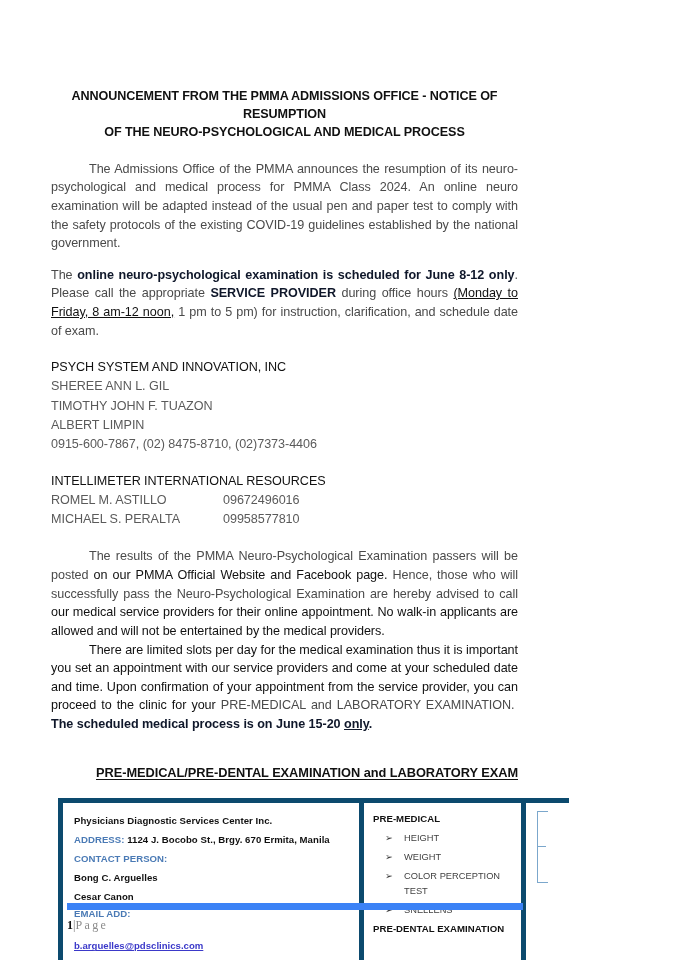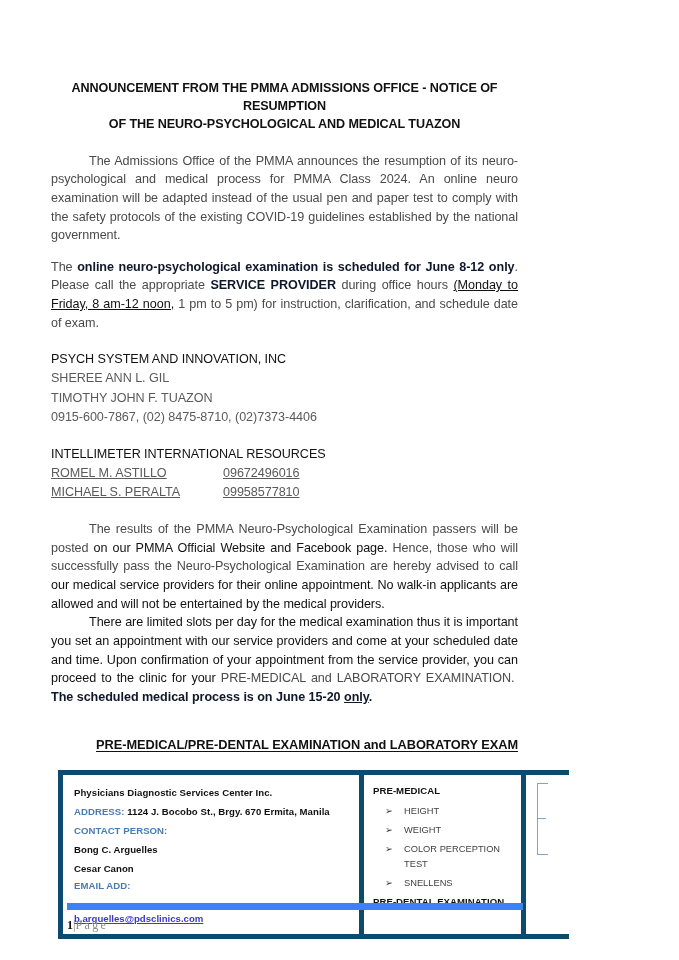--- a/index.html
+++ b/index.html
@@ -12,21 +12,21 @@
     height: 960px;
     font-family: "Liberation Sans", sans-serif;
     color: #3f3f3f;
     -webkit-font-smoothing: antialiased;
   }
   .page {
     position: relative;
     width: 569px;
     height: 960px;
     box-sizing: border-box;
-    padding: 0 51px;
+    padding: 8px 51px;
     background: #ffffff;
     overflow: hidden;
   }
 
   
   .doc-title {
     margin: 0;
     padding-top: 80px;
     font-size: 12.6px;
     font-weight: bold;
@@ -64,21 +64,20 @@
     letter-spacing: -0.05px;
   }
   .provider-line {
     font-size: 12.6px;
     color: #5a5a5a;
     line-height: 1.52;
     letter-spacing: -0.05px;
   }
   .two-col {
     display: flex;
-    text-decoration: underline;
   }
   .two-col .nm { width: 172px; flex: none; }
 
   
   .section-heading {
     margin: 0;
     font-size: 12.8px;
     font-weight: bold;
     color: #111111;
     text-align: right;
@@ -213,37 +212,38 @@
   .footer-text .bar { color: #777777; }
   .footer-text .word { letter-spacing: 2.4px; }
 </style>
 </head>
 <body>
 
 <div class="page">
 
   <h1 class="doc-title">
     <span class="line">ANNOUNCEMENT FROM THE PMMA ADMISSIONS OFFICE - NOTICE OF RESUMPTION</span>
-    <span class="line">OF THE NEURO-PSYCHOLOGICAL AND MEDICAL TUAZON</span>
+    <span class="line">OF THE NEURO-PSYCHOLOGICAL AND MEDICAL PROCESS</span>
   </h1>
 
   <div class="gap-lg"></div>
 
   <p class="body"><span class="indent"></span><span>The Admissions Office of the PMMA announces the resumption of its neuro-psychological and medical process for PMMA Class 2024. An online neuro examination will be adapted instead of the usual pen and paper test to comply with the safety protocols of the existing COVID-19 guidelines established by the national government.</span></p>
 
   <div class="gap-md"></div>
 
   <p class="body"><span>The </span><b class="dark">online neuro-psychological examination is scheduled for June 8-12 only</b><span>. Please call the appropriate </span><b class="dark">SERVICE PROVIDER</b><span> during office hours </span><u class="dark">(Monday to Friday, 8 am-12 noon,</u><span> 1 pm to 5 pm) for instruction, clarification, and schedule date of exam.</span></p>
 
   <div class="gap-lg"></div>
 
   <div>
     <div class="provider-name">PSYCH SYSTEM AND INNOVATION, INC</div>
     <div class="provider-line">SHEREE ANN L. GIL</div>
     <div class="provider-line">TIMOTHY JOHN F. TUAZON</div>
+    <div class="provider-line">ALBERT LIMPIN</div>
     <div class="provider-line">0915-600-7867, (02) 8475-8710, (02)7373-4406</div>
   </div>
 
   <div class="gap-lg"></div>
 
   <div>
     <div class="provider-name">INTELLIMETER INTERNATIONAL RESOURCES</div>
     <div class="provider-line two-col">
       <span class="nm">ROMEL M. ASTILLO</span>
       <span>09672496016</span>

